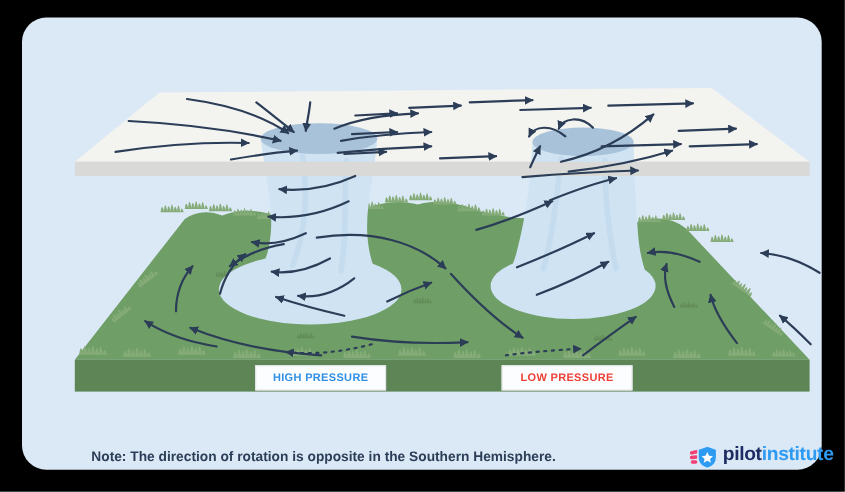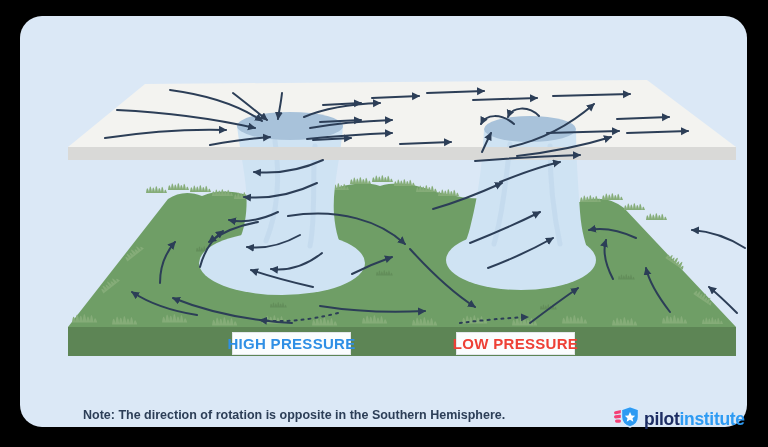--- a/index.html
+++ b/index.html
@@ -28,34 +28,34 @@
   .base{fill:var(--grass-base,#5d8555);}
   .arrow{fill:none;stroke:var(--arrow,#2c3e57);stroke-width:2;stroke-linecap:round;}
   .arrow.dashed{stroke-dasharray:2 5;}
   #ah path{fill:var(--arrow,#2c3e57);}
 
   
   .plabel{
     position:absolute;top:316px;width:119px;height:23px;
     background:#fbfdfe;border:1px solid #e2e6ea;box-sizing:border-box;
     display:flex;align-items:center;justify-content:center;
-    font-size:15px;font-weight:bold;letter-spacing:.3px;white-space:nowrap;
+    font-size:10px;font-weight:bold;letter-spacing:.3px;white-space:nowrap;
   }
   .plabel.high{left:212px;color:var(--high-pressure-text,#2f8fe5);}
   .plabel.low{left:436px;color:var(--low-pressure-text,#ee4036);}
 
   .note{
     position:absolute;left:63px;top:392px;
     font-size:12.5px;font-weight:bold;color:var(--note-text,#2c3e57);
     white-space:nowrap;
   }
 
   .logo{
-    position:absolute;left:594px;top:386px;height:28px;
-    display:flex;align-items:flex-end;gap:3px;
+    position:absolute;left:607px;top:386px;height:28px;
+    display:flex;align-items:flex-start;gap:3px;
   }
   .logo .wordmark{font-size:17.5px;font-weight:800;letter-spacing:-.3px;white-space:nowrap;}
   .logo .p1{color:var(--logo-navy,#1d2d63);}
   .logo .p2{color:var(--logo-blue,#2e9bf3);}
 </style>
 </head>
 <body>
 
 <div class="card">
 

